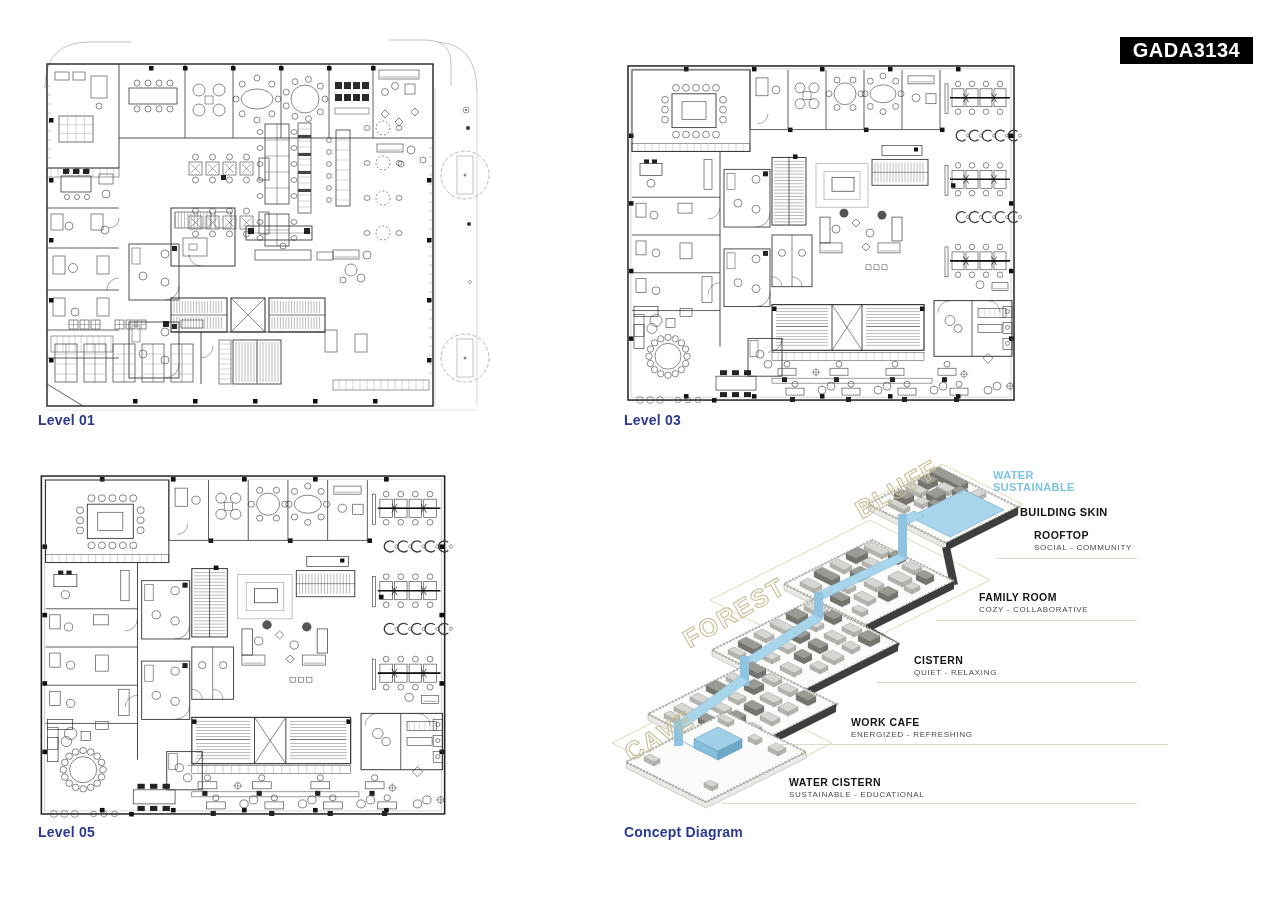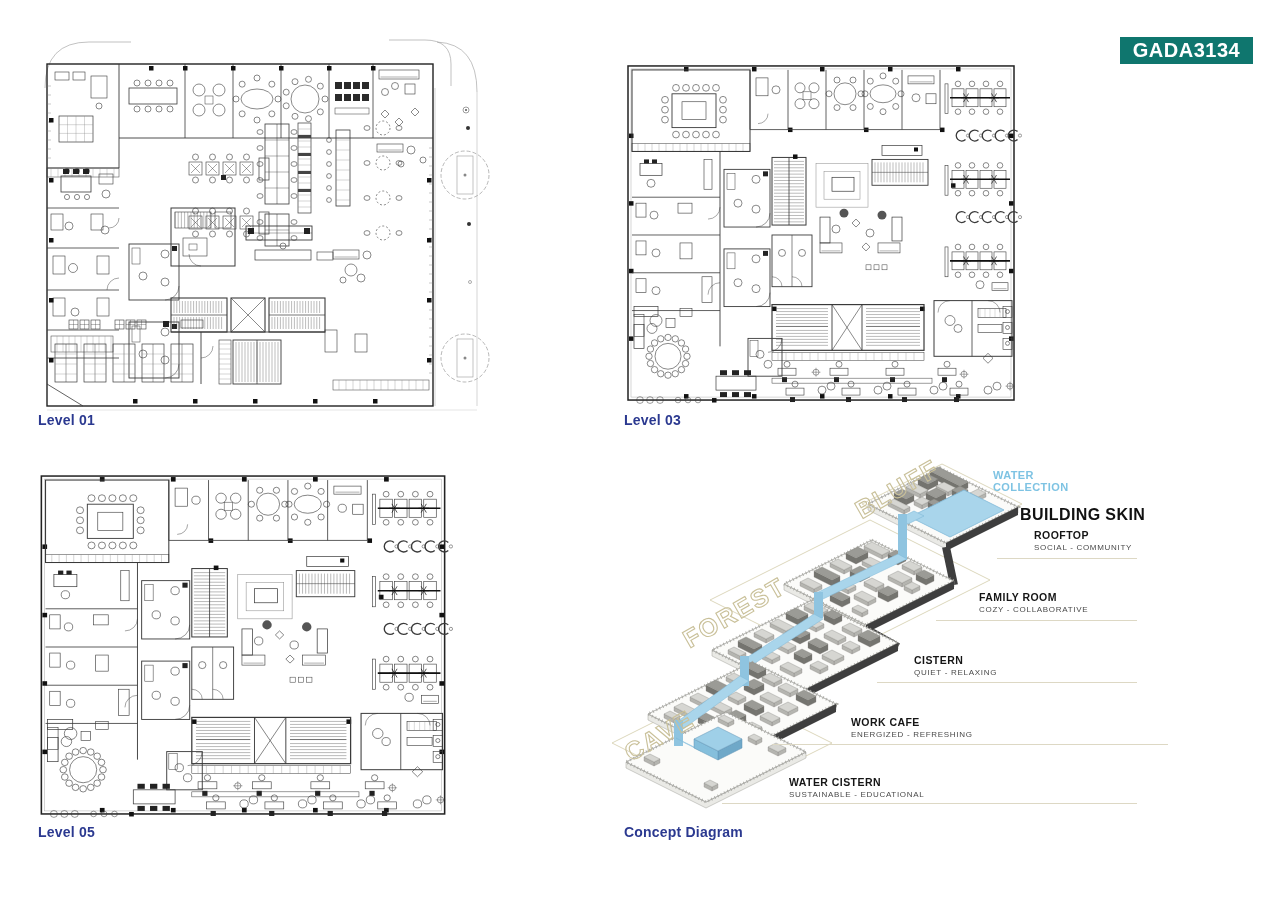--- a/index.html
+++ b/index.html
@@ -2,30 +2,30 @@
 <html style="--heading-blue: #2B3990; --water-blue: #7EC3E3; --water-fill: #A9D5EB; --water-fall: #8FC4E0; --zone-tan: #C9C099; --zone-line: #D8D2B4; --leader-tan: #DDD8C4; --skin-dark: #3E3E3E;"><head>
 <meta charset="utf-8">
 <style>
   :root{
     --heading-blue:#2B3990; --water-blue:#7EC3E3; --zone-tan:#C9C099;
     --leader-tan:#DDD8C4; --skin-dark:#3E3E3E;
   }
   html,body{margin:0;padding:0;background:#fff;}
   body{width:1273px;height:900px;font-family:"Liberation Sans",sans-serif;}
   .board{position:relative;width:1273px;height:900px;background:#fff;overflow:hidden;}
-  .badge{position:absolute;left:1120px;top:37px;width:133px;height:27px;background:#0f766e;color:#fff;
+  .badge{position:absolute;left:1120px;top:37px;width:133px;height:27px;background:#000000;color:#fff;
          font-weight:700;font-size:20px;letter-spacing:.5px;display:flex;align-items:center;justify-content:center;}
   .plan-label{position:absolute;font-size:14px;font-weight:700;color:var(--heading-blue);letter-spacing:.2px;}
   svg.plan{position:absolute;}
   .floor-label{position:absolute;z-index:3;}
   .floor-name{font-size:10.5px;font-weight:700;color:#151515;letter-spacing:.45px;white-space:nowrap;}
   .floor-traits{font-size:8px;color:#4a4a4a;letter-spacing:.7px;margin-top:2px;white-space:nowrap;text-align:right;}
   .leader-line{position:absolute;height:1px;background:var(--leader-tan);z-index:2;}
   .wc-label{position:absolute;font-size:11px;font-weight:700;line-height:11.5px;color:var(--water-blue);letter-spacing:.4px;z-index:3;}
-  .bs-label{position:absolute;font-size:16px;font-weight:700;color:#111;letter-spacing:.4px;z-index:3;}
+  .bs-label{position:absolute;font-size:11px;font-weight:700;color:#111;letter-spacing:.4px;z-index:3;}
   .zoneword{fill:none;stroke:var(--zone-tan);stroke-width:1.1px;font-weight:700;font-size:25px;letter-spacing:2px;}
 </style>
 </head>
 <body>
 
 <div class="board">
 
   <div class="badge">
     <span>GADA3134</span>
   </div>
@@ -1771,21 +1771,21 @@
     </svg>
   <svg class="plan" style="left:600px;top:455px;z-index:2" width="575" height="360" viewBox="600 455 575 360">
     <text class="zoneword" text-anchor="middle" x="899" y="497" transform="rotate(-30 899 492)">BLUFF</text>
     <text class="zoneword" text-anchor="middle" x="735" y="621" transform="rotate(-30 735 614)">FOREST</text>
     <text class="zoneword" text-anchor="middle" x="660" y="744" transform="rotate(-30 660 737)">CAVE</text>
   </svg>
   <div class="plan-label" style="left:624px;top:824px">Concept Diagram</div>
 
   <div class="wc-label" style="left:993px;top:470px">
     <div>WATER</div>
-    <div>COLLECTION</div>
+    <div>SUSTAINABLE</div>
   </div>
   <div class="bs-label" style="left:1020px;top:506px">BUILDING SKIN</div>
 
   <div class="floor-label" style="left:1034px;top:529px">
     <div class="floor-name">ROOFTOP</div>
     <div class="floor-traits">SOCIAL - COMMUNITY</div>
   </div>
   <div class="leader-line" style="left:997px;top:558px;width:140px"></div>
 
   <div class="floor-label" style="left:979px;top:591px">

